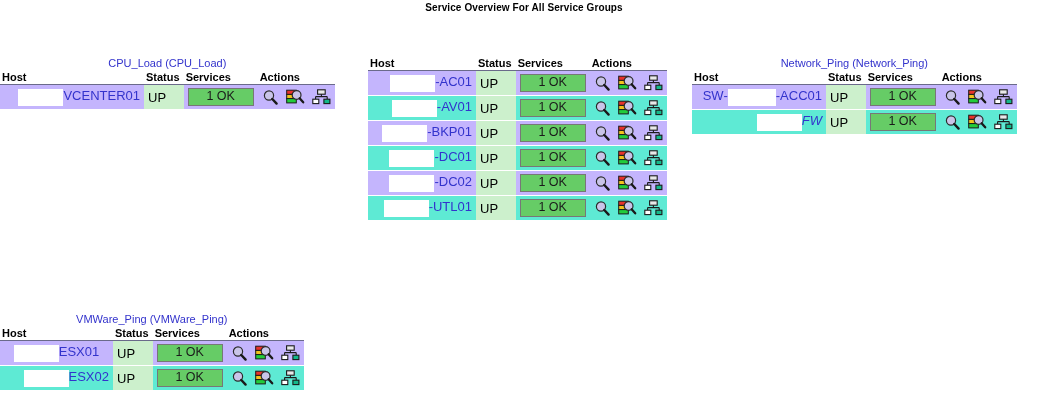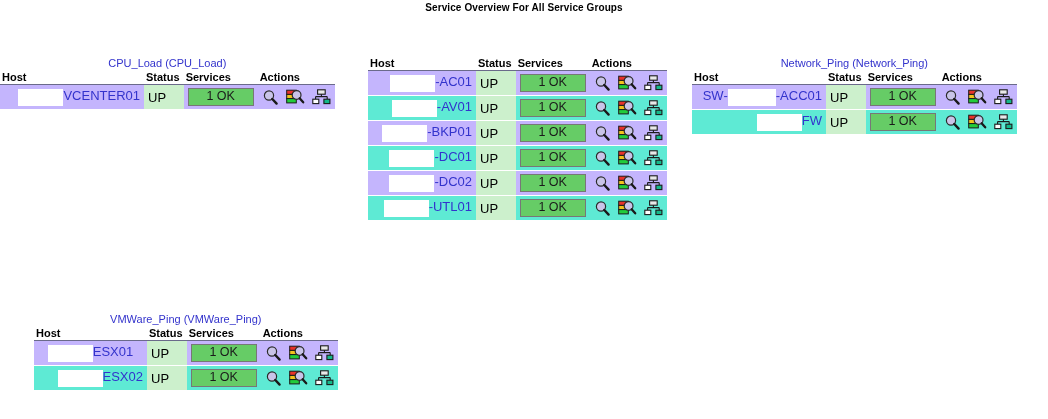--- a/index.html
+++ b/index.html
@@ -388,21 +388,21 @@
                     <rect x="5.6" y="0.8" width="7.6" height="4.4" fill="#e9e9e9" stroke="#1a1a1a" stroke-width="1.1"></rect>
                     <path d="M9.4 5.2 L9.4 7.6 M3.6 7.6 L15.2 7.6 M3.6 7.6 L3.6 10.2 M15.2 7.6 L15.2 10.2" stroke="#1a1a1a" stroke-width="1.1" fill="none"></path>
                     <rect x="0.8" y="10.2" width="6.0" height="4.4" fill="#ffffff" stroke="#1a1a1a" stroke-width="1.1"></rect>
                     <rect x="11.9" y="10.2" width="6.0" height="4.4" fill="#14b88a" stroke="#1a1a1a" stroke-width="1.1"></rect>
                   </svg>
                 </span>
               </span>
             </td>
           </tr>
           <tr class="r-even">
-            <td class="c-host" style="min-width: 126px;"><span class="redact" style="width: 45px; height: 17px;"></span><span class="hostname">FW</span></td>
+            <td class="c-host" style="min-width: 126px; font-style: italic;"><span class="redact" style="width: 45px; height: 17px;"></span><span class="hostname">FW</span></td>
             <td class="c-status">UP</td>
             <td class="c-services"><span class="okpill">1 OK</span></td>
             <td class="c-actions">
               <span class="icons">
                 <span class="ico">
                   <svg width="17" height="17" viewBox="0 0 17 17">
                     <circle cx="7" cy="6.5" r="4.6" fill="#c9c4e8" stroke="#2b2b2b" stroke-width="1.2"></circle>
                     <path d="M10.3 10.0 L14.6 14.6" stroke="#1a1a1a" stroke-width="2.4" stroke-linecap="round"></path>
                   </svg>
                 </span>
@@ -422,21 +422,21 @@
                     <rect x="0.8" y="10.2" width="6.0" height="4.4" fill="#ffffff" stroke="#1a1a1a" stroke-width="1.1"></rect>
                     <rect x="11.9" y="10.2" width="6.0" height="4.4" fill="#14b88a" stroke="#1a1a1a" stroke-width="1.1"></rect>
                   </svg>
                 </span>
               </span>
             </td>
           </tr>
         </tbody>
       </table>
     </div>
-    <div class="group" style="left: 0px; top: 300px; margin-left: 34px;">
+    <div class="group" style="left: 0px; top: 300px;">
       <div class="group-title">VMWare_Ping (VMWare_Ping)</div>
       <table class="ovt">
         <thead>
           <tr>
             <th style="min-width: 105px;">Host</th>
             <th>Status</th>
             <th>Services</th>
             <th>Actions</th>
           </tr>
         </thead>

